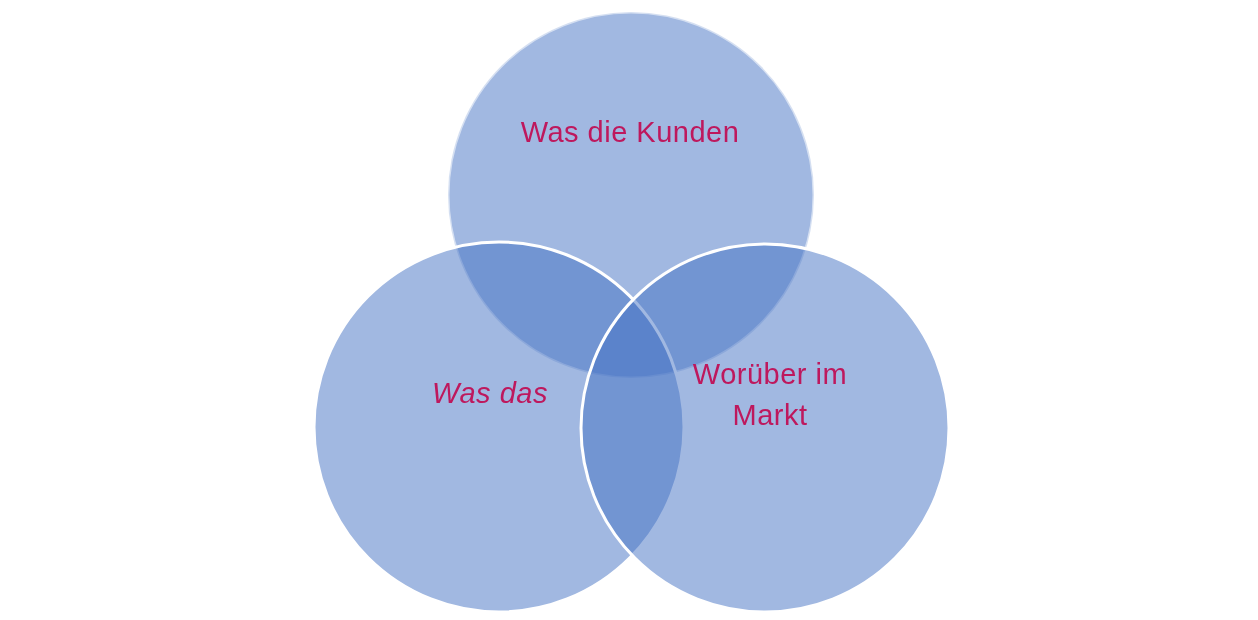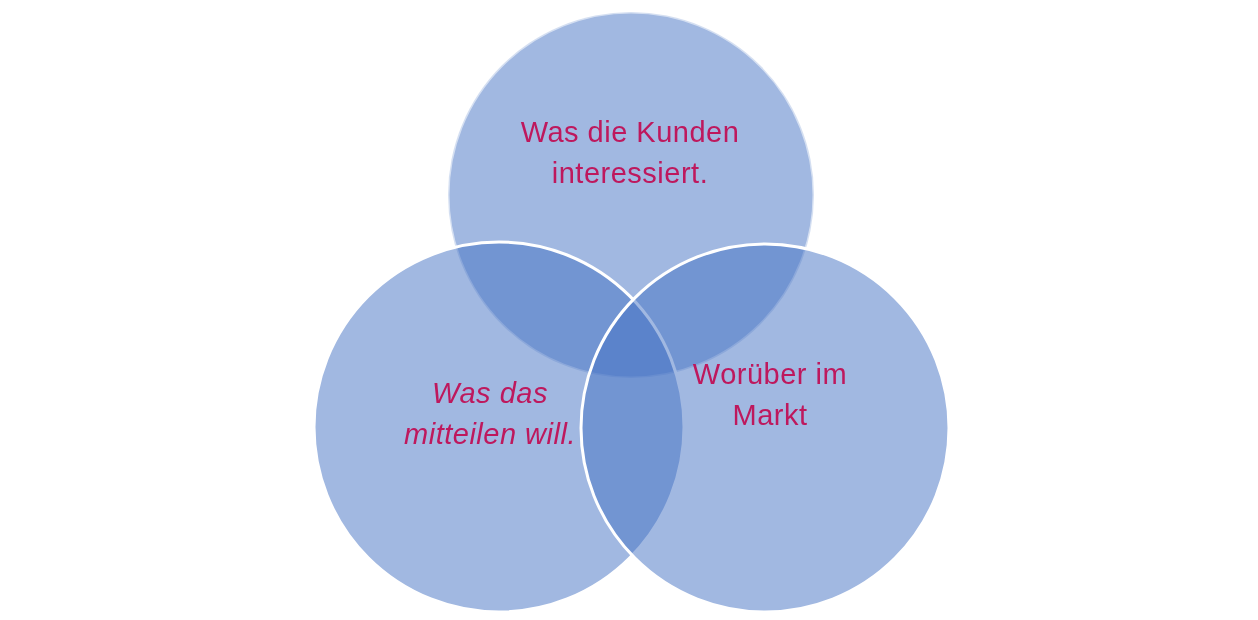--- a/index.html
+++ b/index.html
@@ -54,24 +54,22 @@
 <body>
 
 <svg id="venn" viewBox="0 0 1258 620" xmlns="http://www.w3.org/2000/svg">
   <circle cx="631" cy="195" r="183" fill="#4472C4" fill-opacity="0.5" stroke="#FFFFFF" stroke-opacity="0.55" stroke-width="3"></circle>
   <circle cx="499" cy="427" r="185" fill="#4472C4" fill-opacity="0.5" stroke="#FFFFFF" stroke-opacity="1" stroke-width="3"></circle>
   <circle cx="765" cy="428" r="184" fill="#4472C4" fill-opacity="0.5" stroke="#FFFFFF" stroke-opacity="1" stroke-width="3"></circle>
 </svg>
 
 <div class="label" id="label-top">
   <span>Was die Kunden</span>
-  <span>interessiert.</span>
 </div>
 
 <div class="label" id="label-left">
   <span>Was das</span>
-  <span>mitteilen  will.</span>
 </div>
 
 <div class="label" id="label-right">
   <span>Worüber im</span>
   <span>Markt</span>
 </div>
 
 </body></html>

